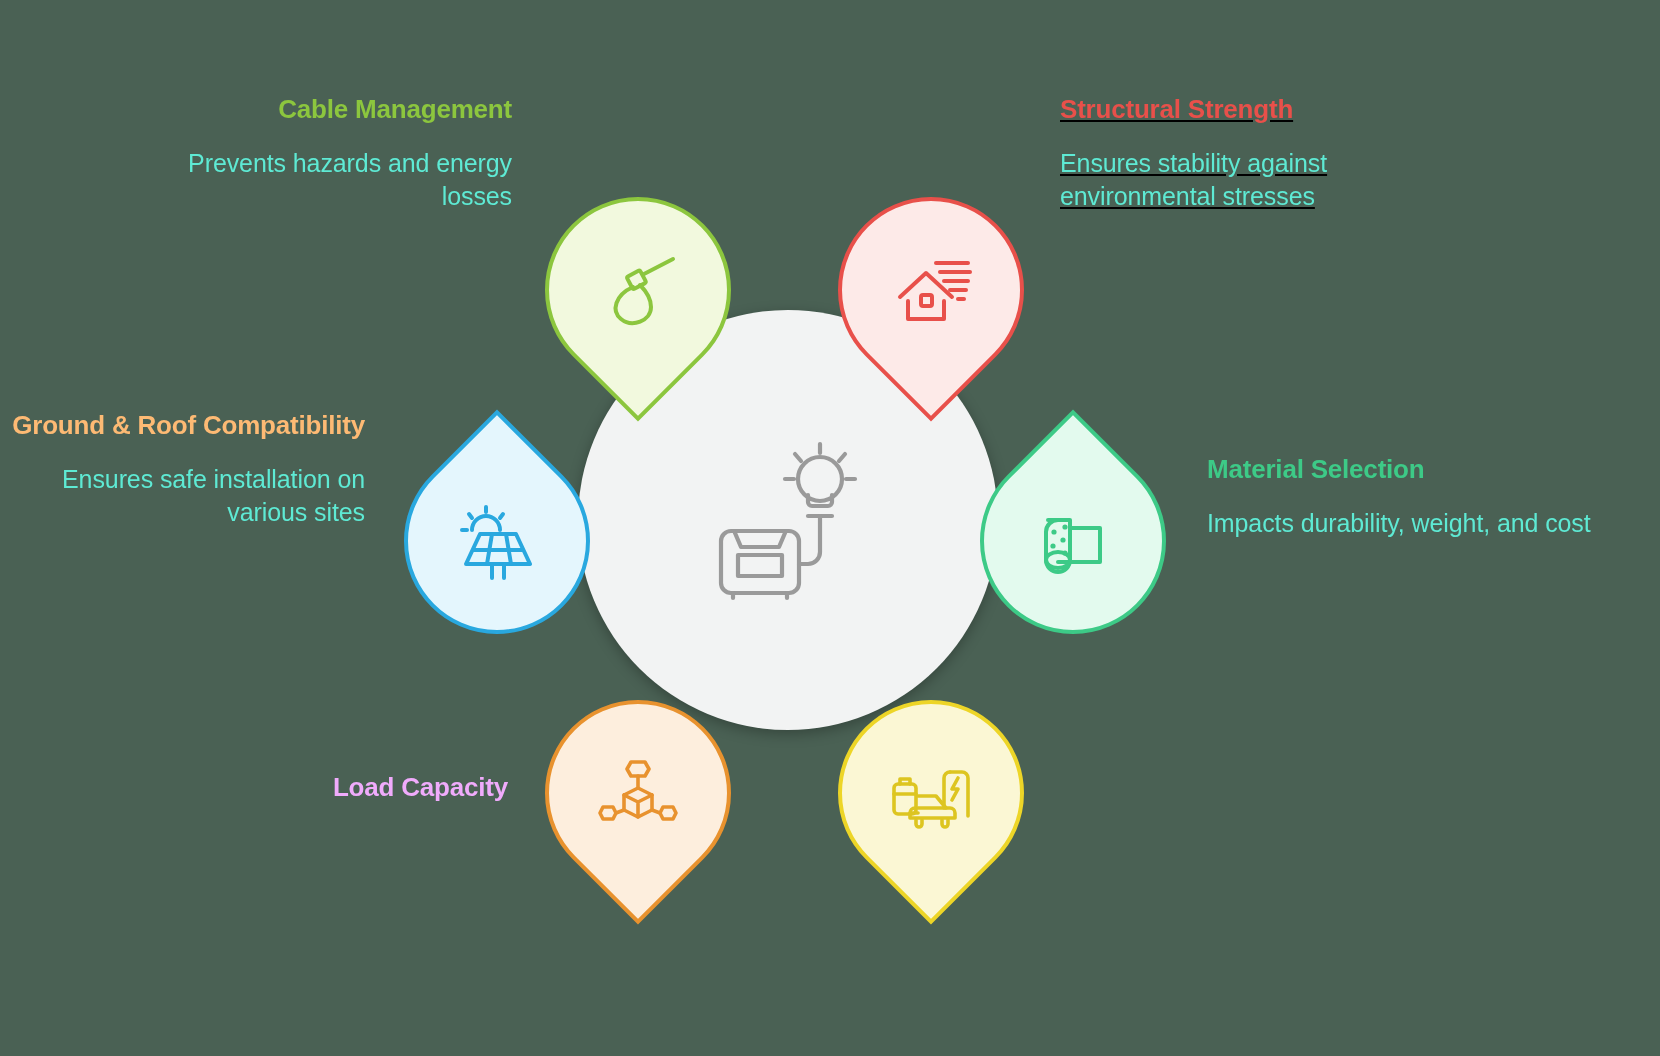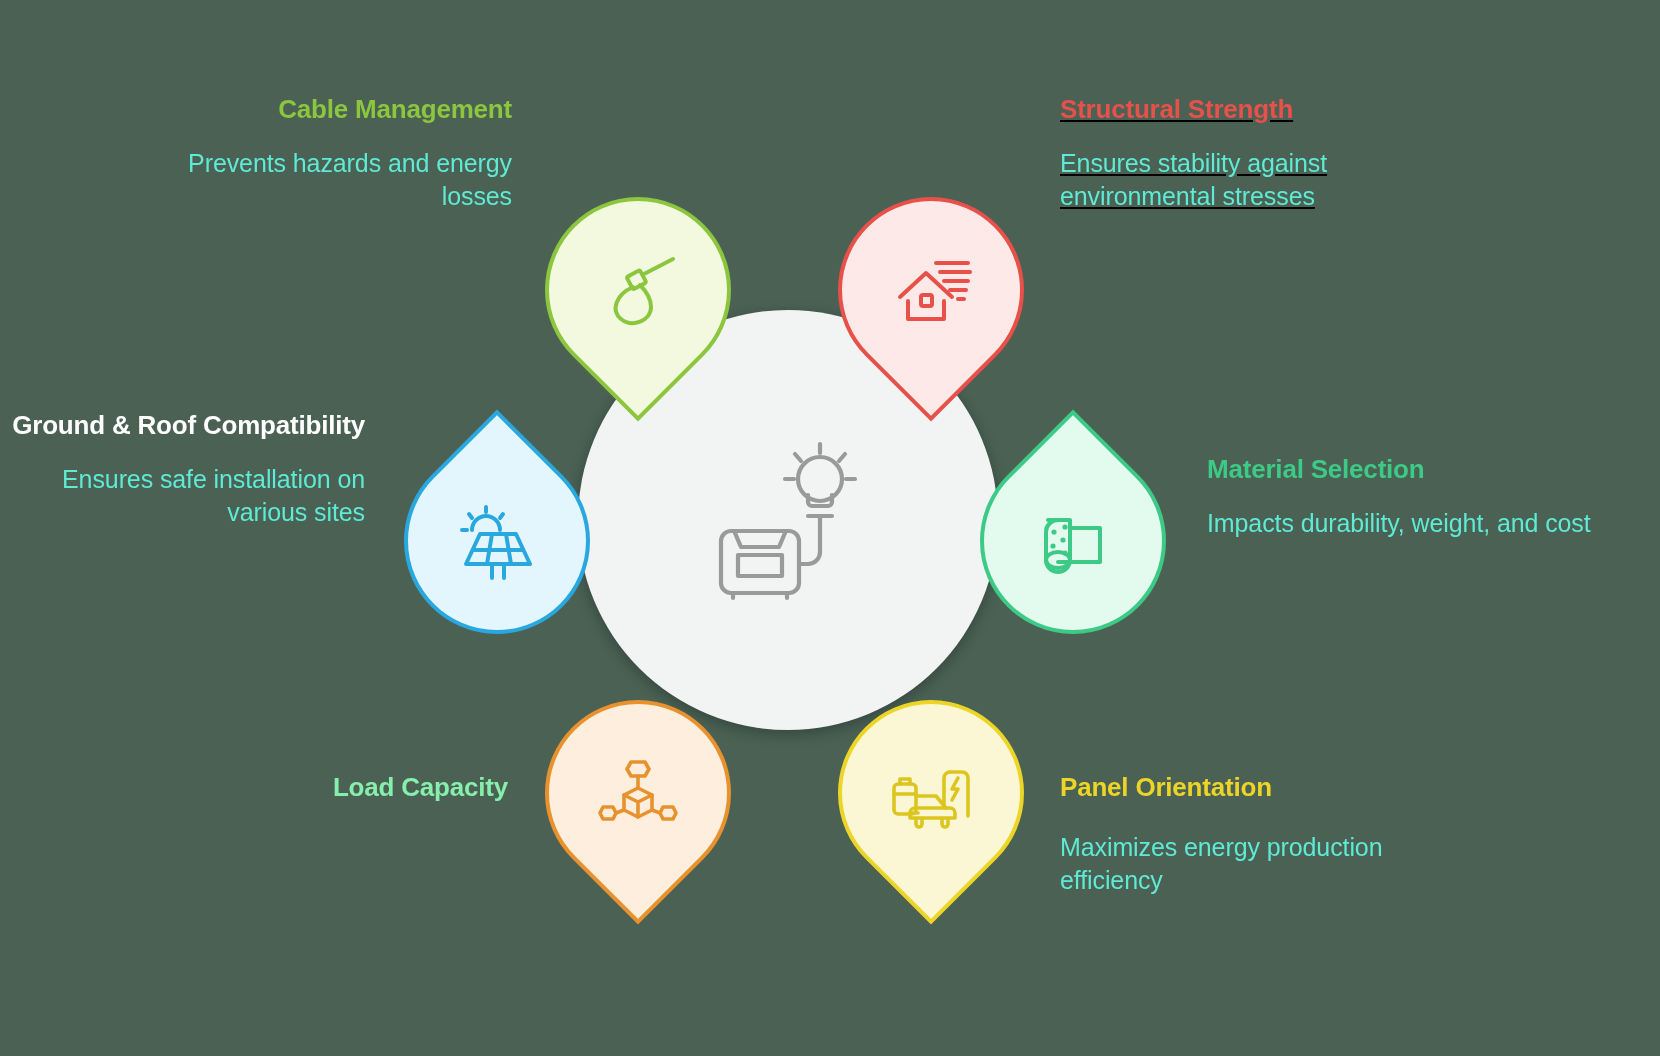--- a/index.html
+++ b/index.html
@@ -233,31 +233,27 @@
     <p class="ttl" style="color:#8cc63e;">Cable Management</p>
     <p class="dsc">Prevents hazards and energy losses</p>
   </div>
 
   <div class="tb left" id="tb-structural">
     <p class="ttl" style="color:#e8504a;">Structural Strength</p>
     <p class="dsc">Ensures stability against environmental stresses</p>
   </div>
 
   <div class="tb right" id="tb-ground">
-    <p class="ttl" style="color:#ffffff;">Ground &amp; Roof Compatibility</p>
+    <p class="ttl" style="color:#fdba74;">Ground &amp; Roof Compatibility</p>
     <p class="dsc">Ensures safe installation on various sites</p>
   </div>
 
   <div class="tb left" id="tb-material">
     <p class="ttl" style="color:#3dca87;">Material Selection</p>
     <p class="dsc">Impacts durability, weight, and cost</p>
   </div>
 
   <div class="tb right" id="tb-load">
-    <p class="ttl" style="color:#86efac;">Load Capacity</p>
-  </div>
-
-  <div class="tb left" id="tb-panel">
-    <p class="ttl" style="color:#edd527;">Panel Orientation</p>
-    <p class="dsc">Maximizes energy production efficiency</p>
-  </div>
+    <p class="ttl" style="color:#f0abfc;">Load Capacity</p>
+  </div>
+
 
 </div>
 
 </body></html>

